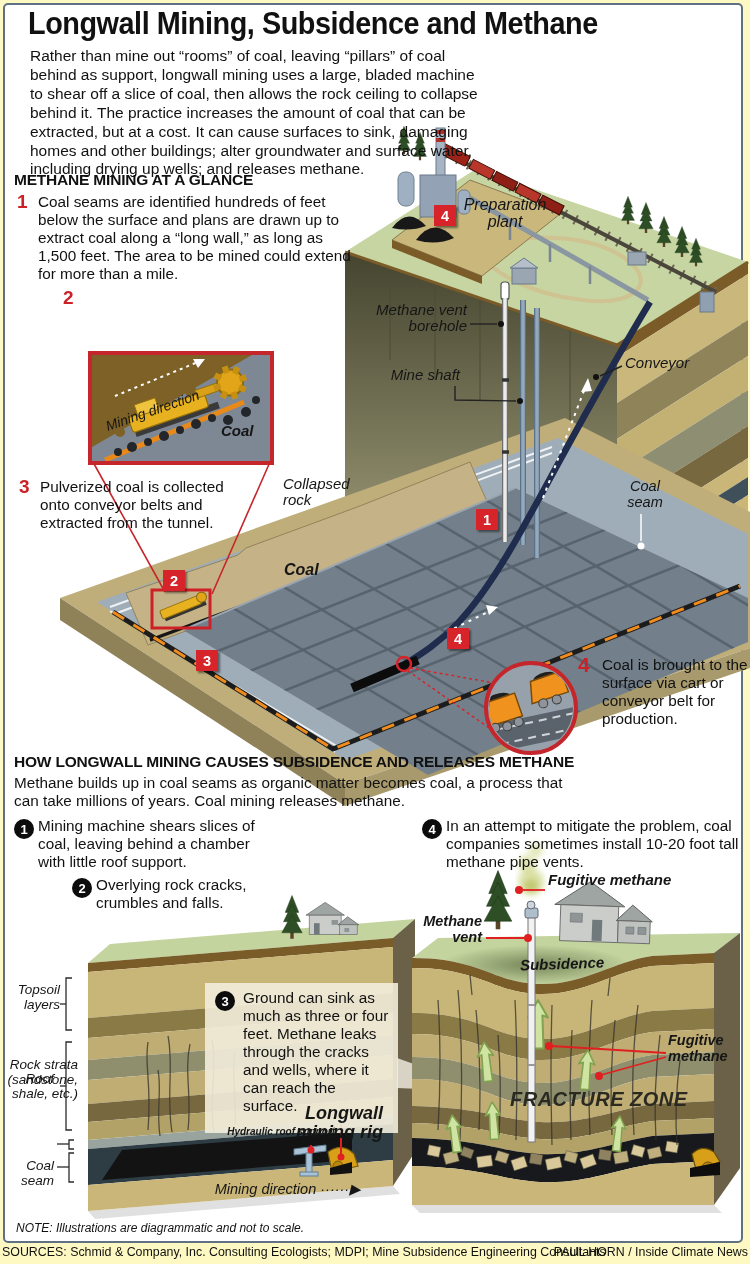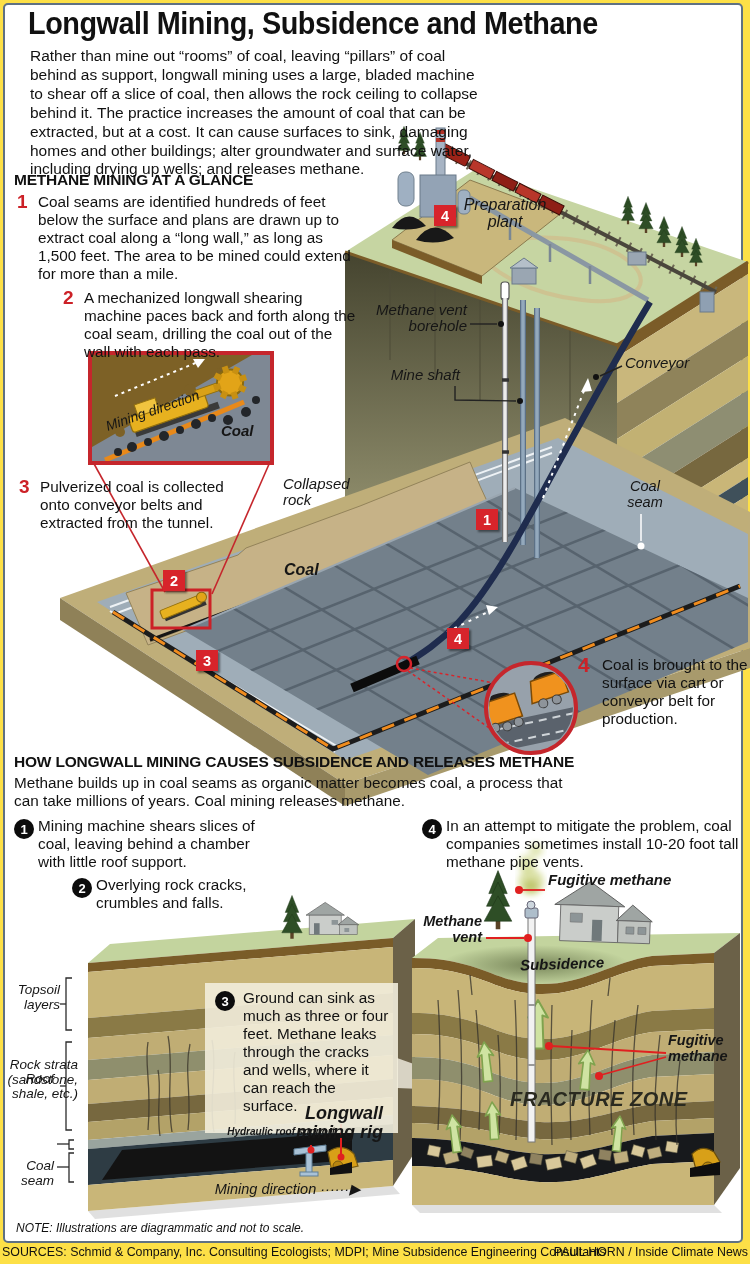--- a/index.html
+++ b/index.html
@@ -1,16 +1,16 @@
 <!DOCTYPE html>
 <html><head>
 <meta charset="utf-8">
 <style>
   html,body{margin:0;padding:0;background:#fff;}
-  #page{position:relative;width:750px;height:1264px;background:#fde047;overflow:hidden;
+  #page{position:relative;width:750px;height:1264px;background:#fef9c3;overflow:hidden;
         font-family:"Liberation Sans",sans-serif;color:#111;}
   .frame{position:absolute;left:3px;top:3px;width:736px;height:1236px;
          border:2px solid #5f7183;border-radius:5px;background:#fff;}
   .abs{position:absolute;}
   .bd{font-weight:bold;}
   .tr{text-align:right;}
   .ctr{text-align:center;}
   .w{color:#fff;}
   #title{left:28px;top:6px;font-size:31px;font-weight:900;letter-spacing:-0.5px;
          transform:scaleX(.93);transform-origin:left top;white-space:nowrap;}
@@ -503,21 +503,20 @@
     </g>
   </svg>
 
   <div id="title" class="abs">Longwall Mining, Subsidence and Methane</div>
   <div id="intro" class="abs">Rather than mine out “rooms” of coal, leaving “pillars” of coal behind as support, longwall mining uses a large, bladed machine to shear off a slice of coal, then allows the rock ceiling to collapse behind it. The practice increases the amount of coal that can be extracted, but at a cost. It can cause surfaces to sink, damaging homes and other buildings; alter groundwater and surface water, including drying up wells; and releases methane.</div>
 
   <div class="abs sechead" style="left:14px;top:171px">METHANE MINING AT A GLANCE</div>
   <div class="rnum" style="left:17px;top:191px">1</div>
   <div class="abs body15" style="left:38px;top:193px;width:315px">Coal seams are identified hundreds of feet below the surface and plans are drawn up to extract coal along a “long wall,” as long as 1,500 feet. The area to be mined could extend for more than a mile.</div>
   <div class="rnum" style="left:63px;top:287px">2</div>
-  <div class="abs body15" style="left:84px;top:289px;width:272px">A mechanized longwall shearing machine paces back and forth along the coal seam, drilling the coal out of the wall with each pass.</div>
   <div class="rnum" style="left:19px;top:476px">3</div>
   <div class="abs body15" style="left:40px;top:478px;width:205px">Pulverized coal is collected onto conveyor belts and extracted from the tunnel.</div>
   <div class="rnum" style="left:578px;top:653px;font-size:21px">4</div>
   <div class="abs body15" style="left:602px;top:656px;width:148px">Coal is brought to the surface via cart or conveyor belt for production.</div>
 
   <div class="rbadge" style="left:434px;top:205px">4</div>
   <div class="rbadge" style="left:476px;top:509px">1</div>
   <div class="rbadge" style="left:163px;top:570px">2</div>
   <div class="rbadge" style="left:196px;top:650px">3</div>
   <div class="rbadge" style="left:447px;top:628px">4</div>

